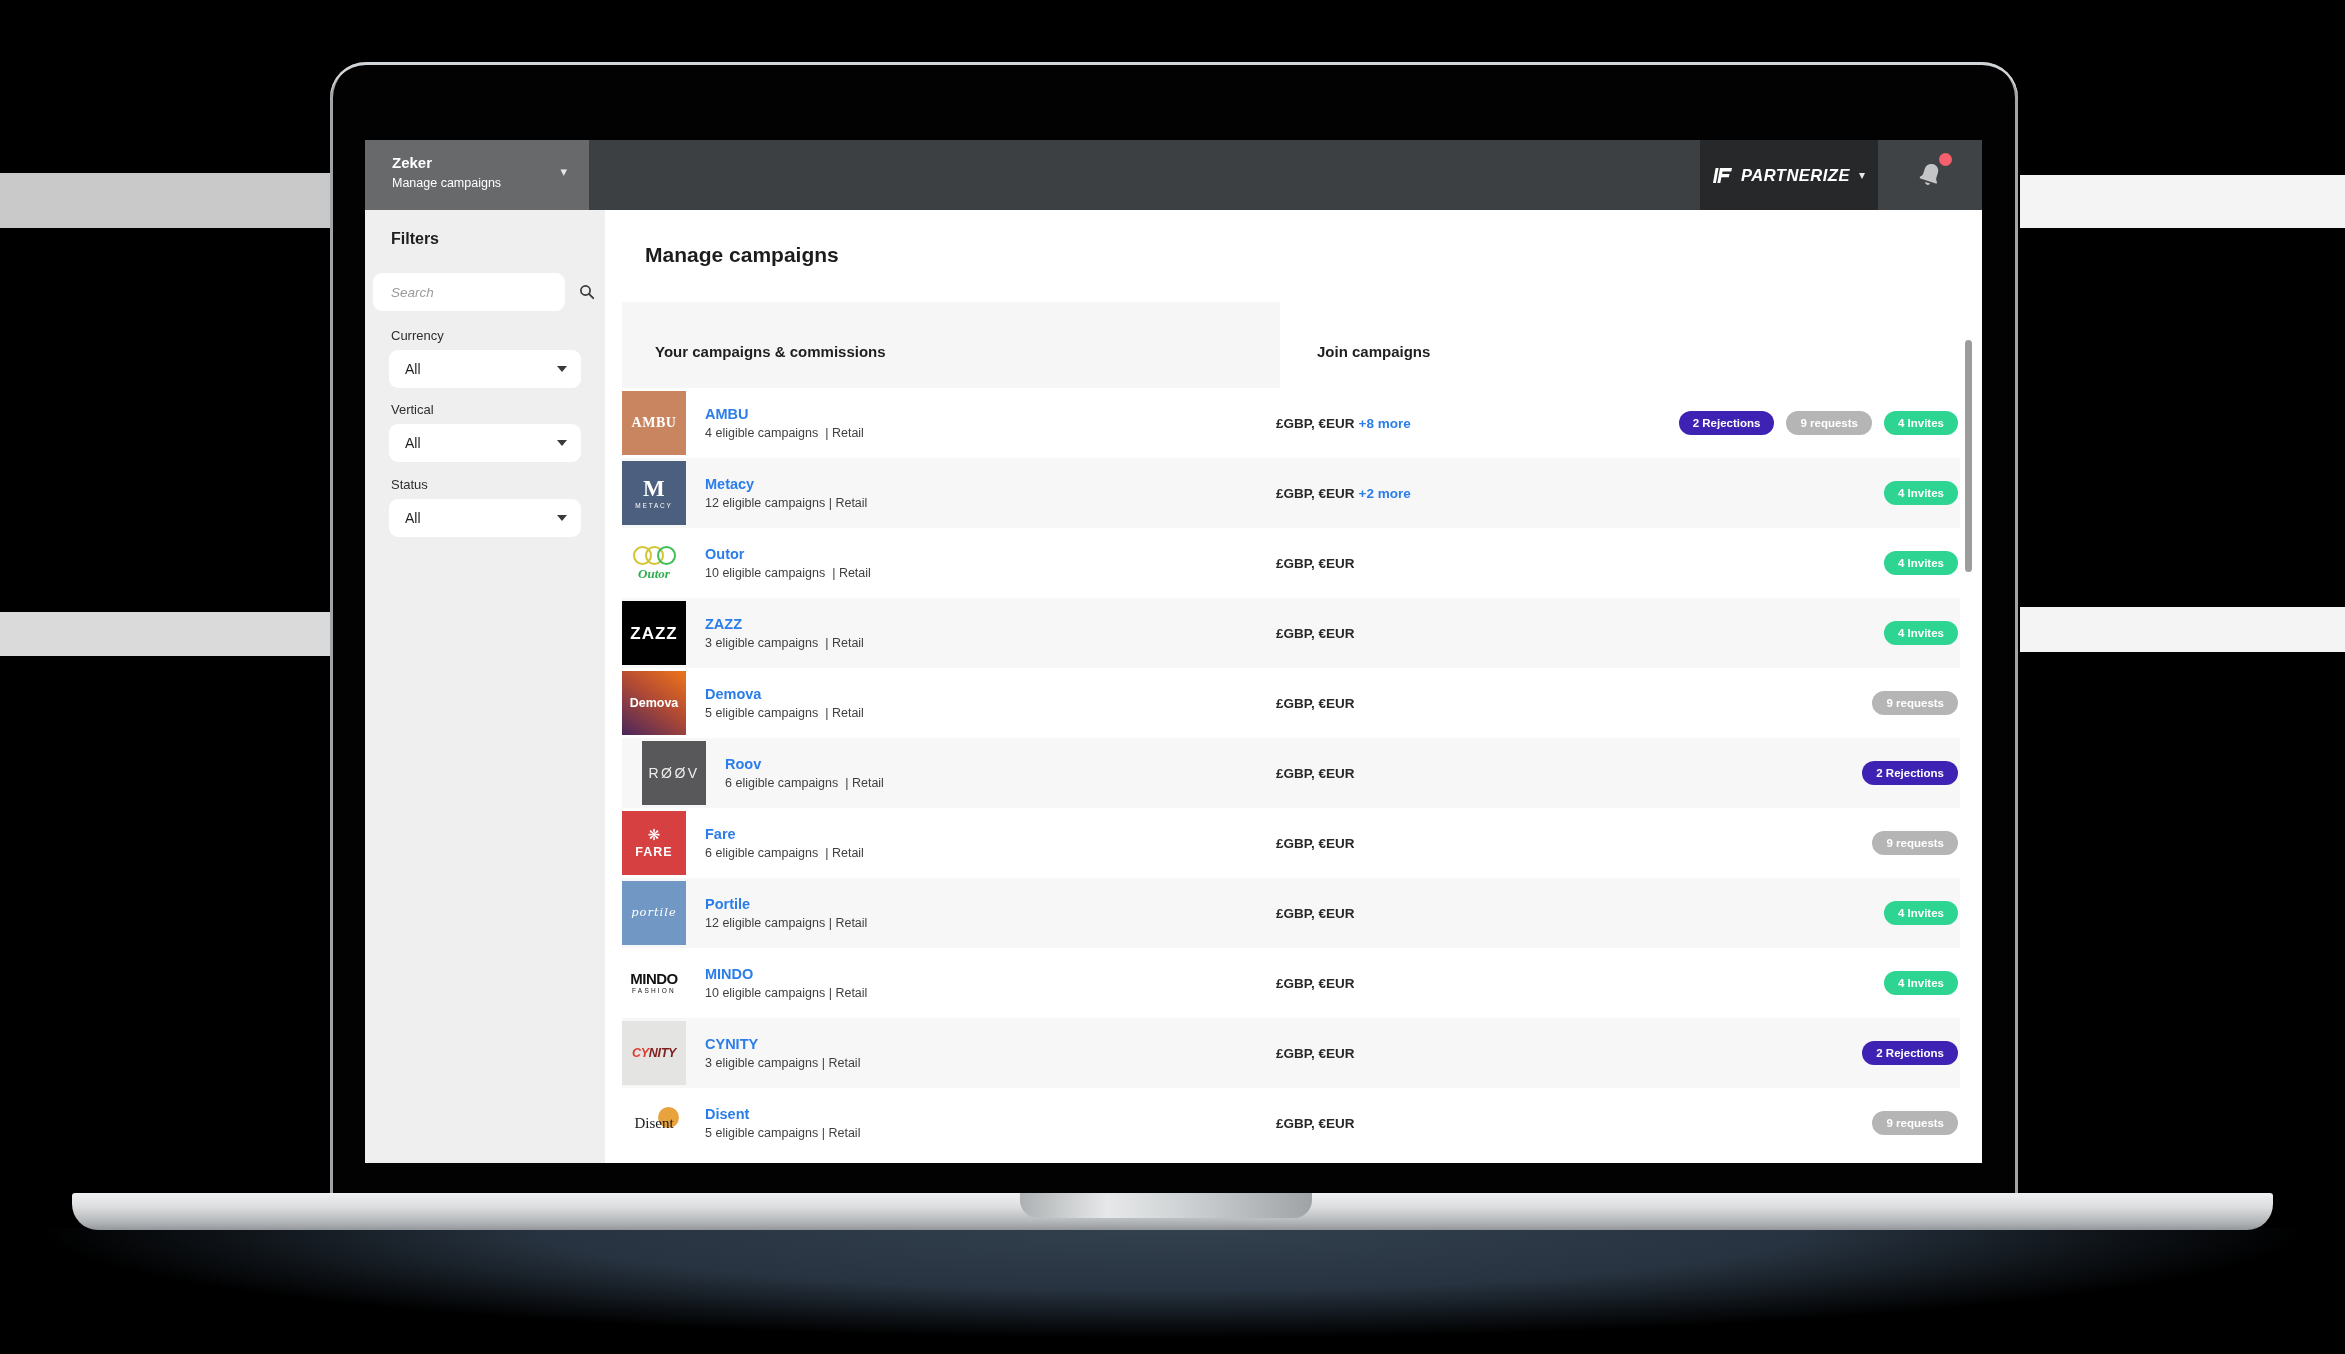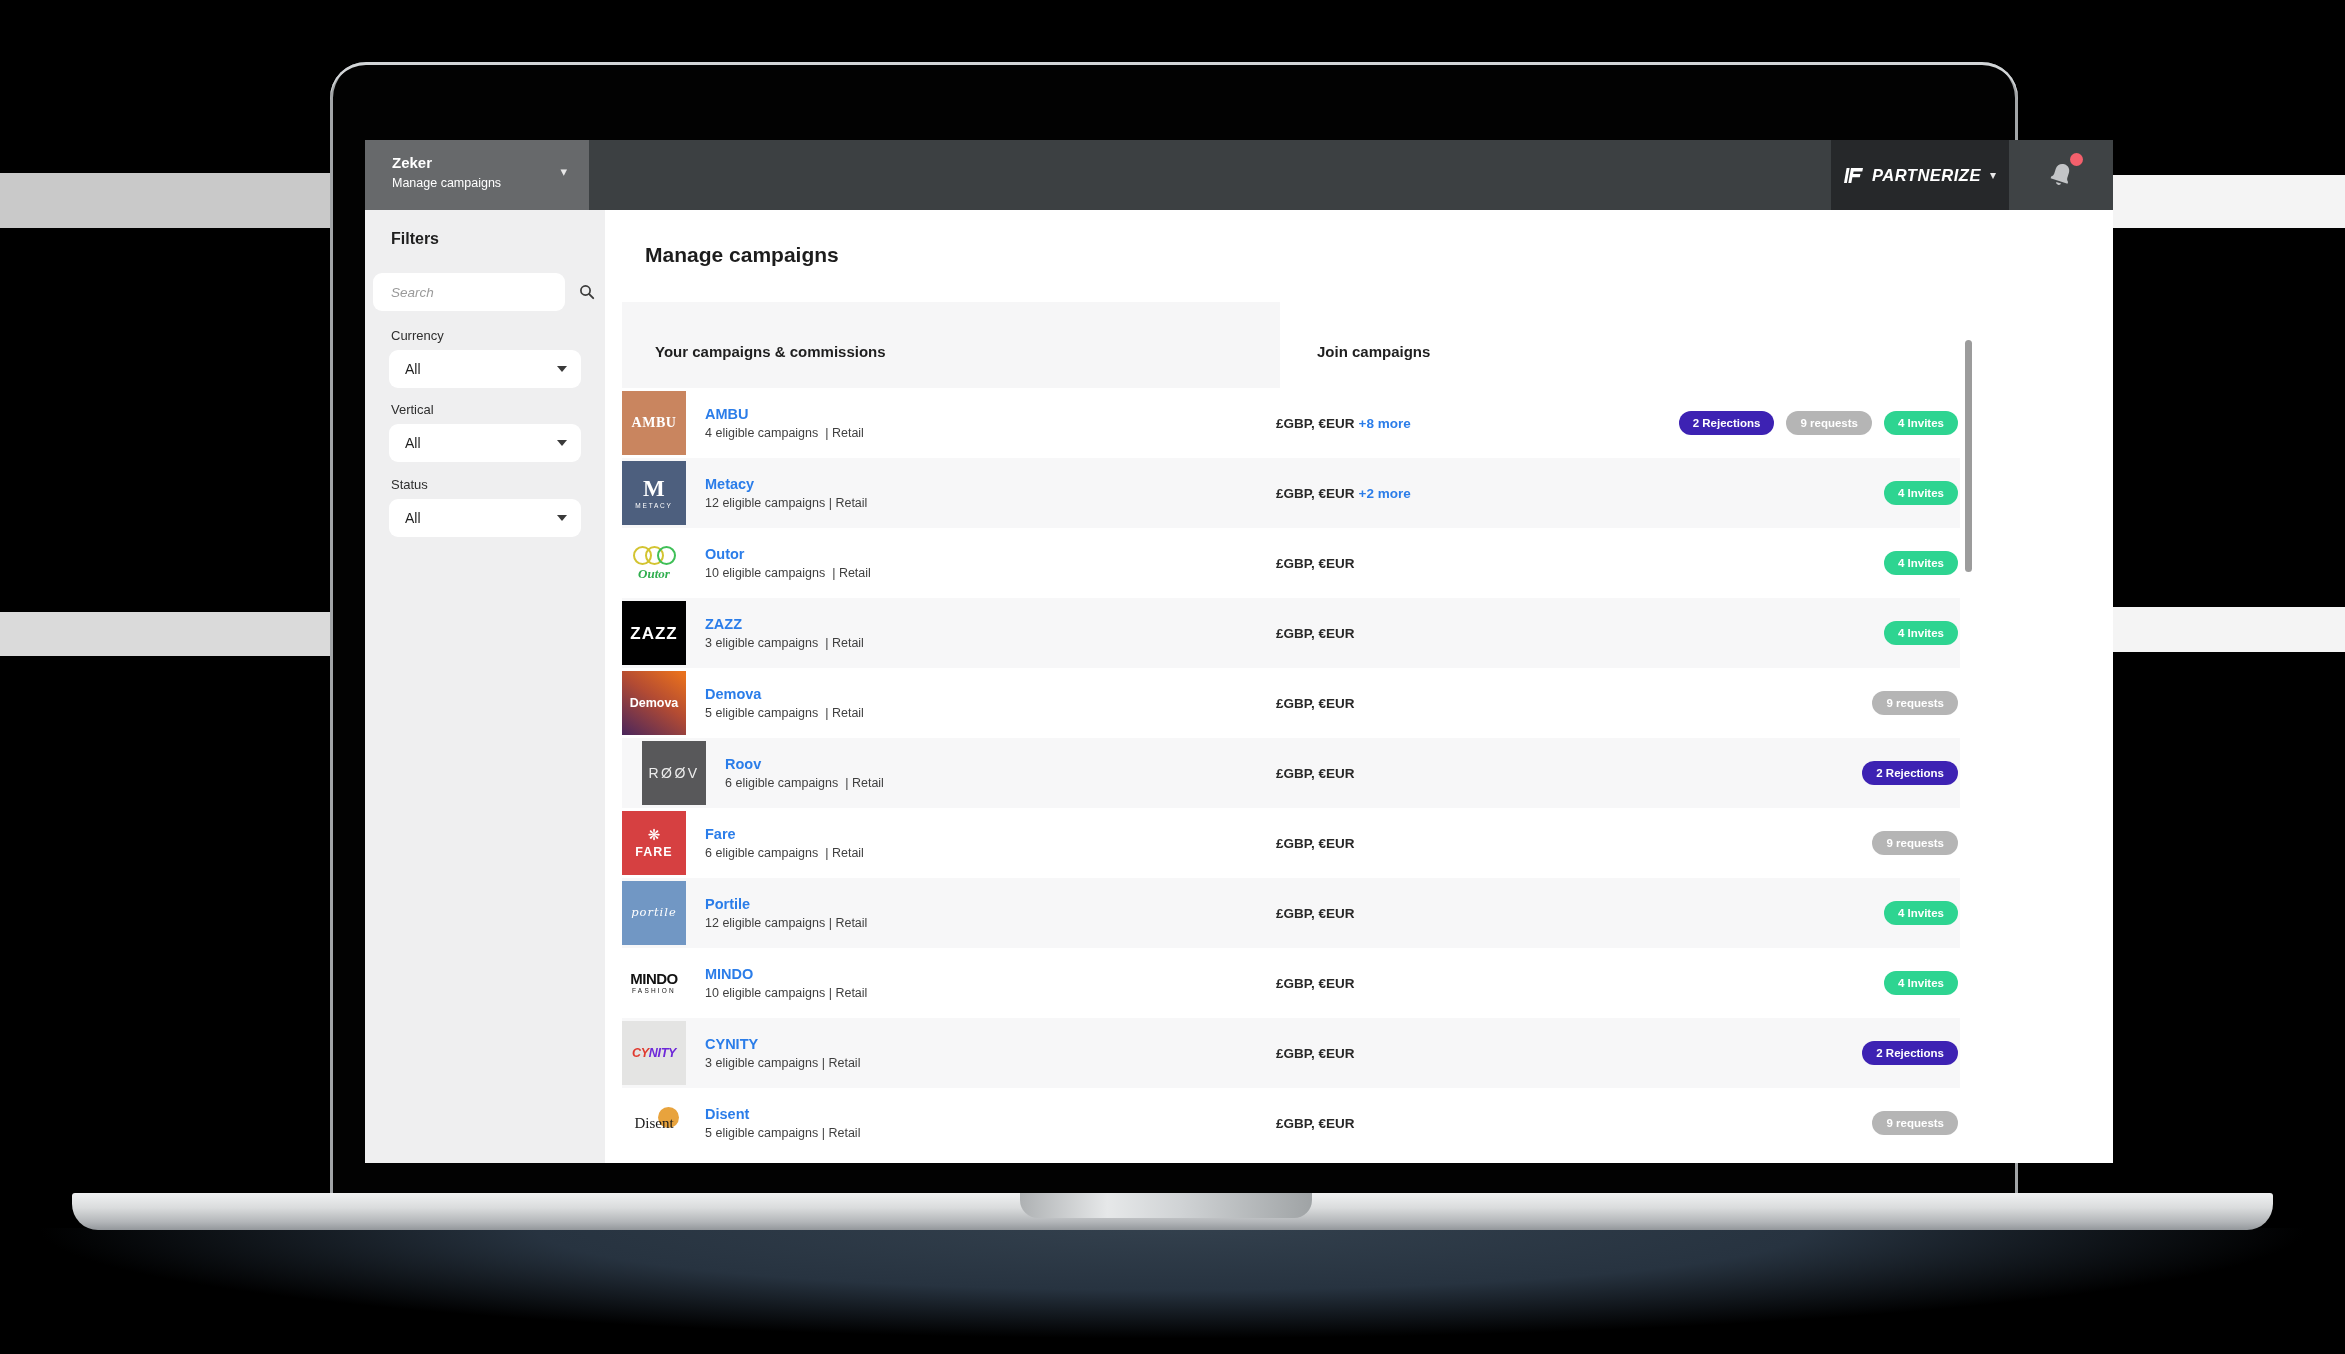--- a/index.html
+++ b/index.html
@@ -32,21 +32,21 @@
     background:linear-gradient(90deg,#aeb1b3 0%,#e6e8e9 30%,#d0d3d5 55%,#9fa3a5 100%);
     border-radius:0 0 18px 18px;
   }
   .laptop-shadow{
     position:absolute;left:30px;top:1228px;width:2285px;height:120px;
     background:radial-gradient(ellipse 62% 115% at 50% 0%, #33404d 0%, #273340 45%, rgba(4,7,10,0) 80%);
   }
 
   
   .app{
-    position:absolute;left:365px;top:140px;width:1748px;height:1023px;
+    position:absolute;left:365px;top:140px;width:1617px;height:1023px;
     background:#fff;overflow:hidden;font-size:14px;color:#2c2c2c;
   }
 
   
   .nav{position:absolute;left:0;top:0;width:100%;height:70px;background:#3c4042;display:flex;align-items:stretch;}
   .workspace{width:224px;background:#67696b;color:#fff;position:relative;flex:none;cursor:pointer;}
   .workspace-name{position:absolute;left:27px;top:14px;font-size:15px;font-weight:700;}
   .workspace-sub{position:absolute;left:27px;top:36px;font-size:12.5px;font-weight:400;}
   .workspace-caret{position:absolute;right:22px;top:24px;color:#e8e8e8;font-size:13px;}
   .tabs{display:flex;align-items:stretch;margin-left:18px;}
@@ -324,21 +324,21 @@
           </div>
           <div class="row-currency">£GBP, €EUR</div>
           <div class="row-badges">
             <span class="badge" style="background: rgb(46, 212, 145);">4 Invites</span>
           </div>
         </div>
         <div class="row">
           <div class="row-logo" style="background: rgb(228, 228, 227);">
             <div class="cynity-wrap">
               <span class="cynity-part" style="color: rgb(224, 58, 47);">CY</span>
-              <span class="cynity-part" style="color: #6d28d9;">NITY</span>
+              <span class="cynity-part" style="color: #7f1d1d;">NITY</span>
             </div>
           </div>
           <div class="row-text">
             <div class="row-name">CYNITY</div>
             <div class="row-details">3 eligible campaigns | Retail</div>
           </div>
           <div class="row-currency">£GBP, €EUR</div>
           <div class="row-badges">
             <span class="badge" style="background: rgb(61, 34, 179);">2 Rejections</span>
           </div>

